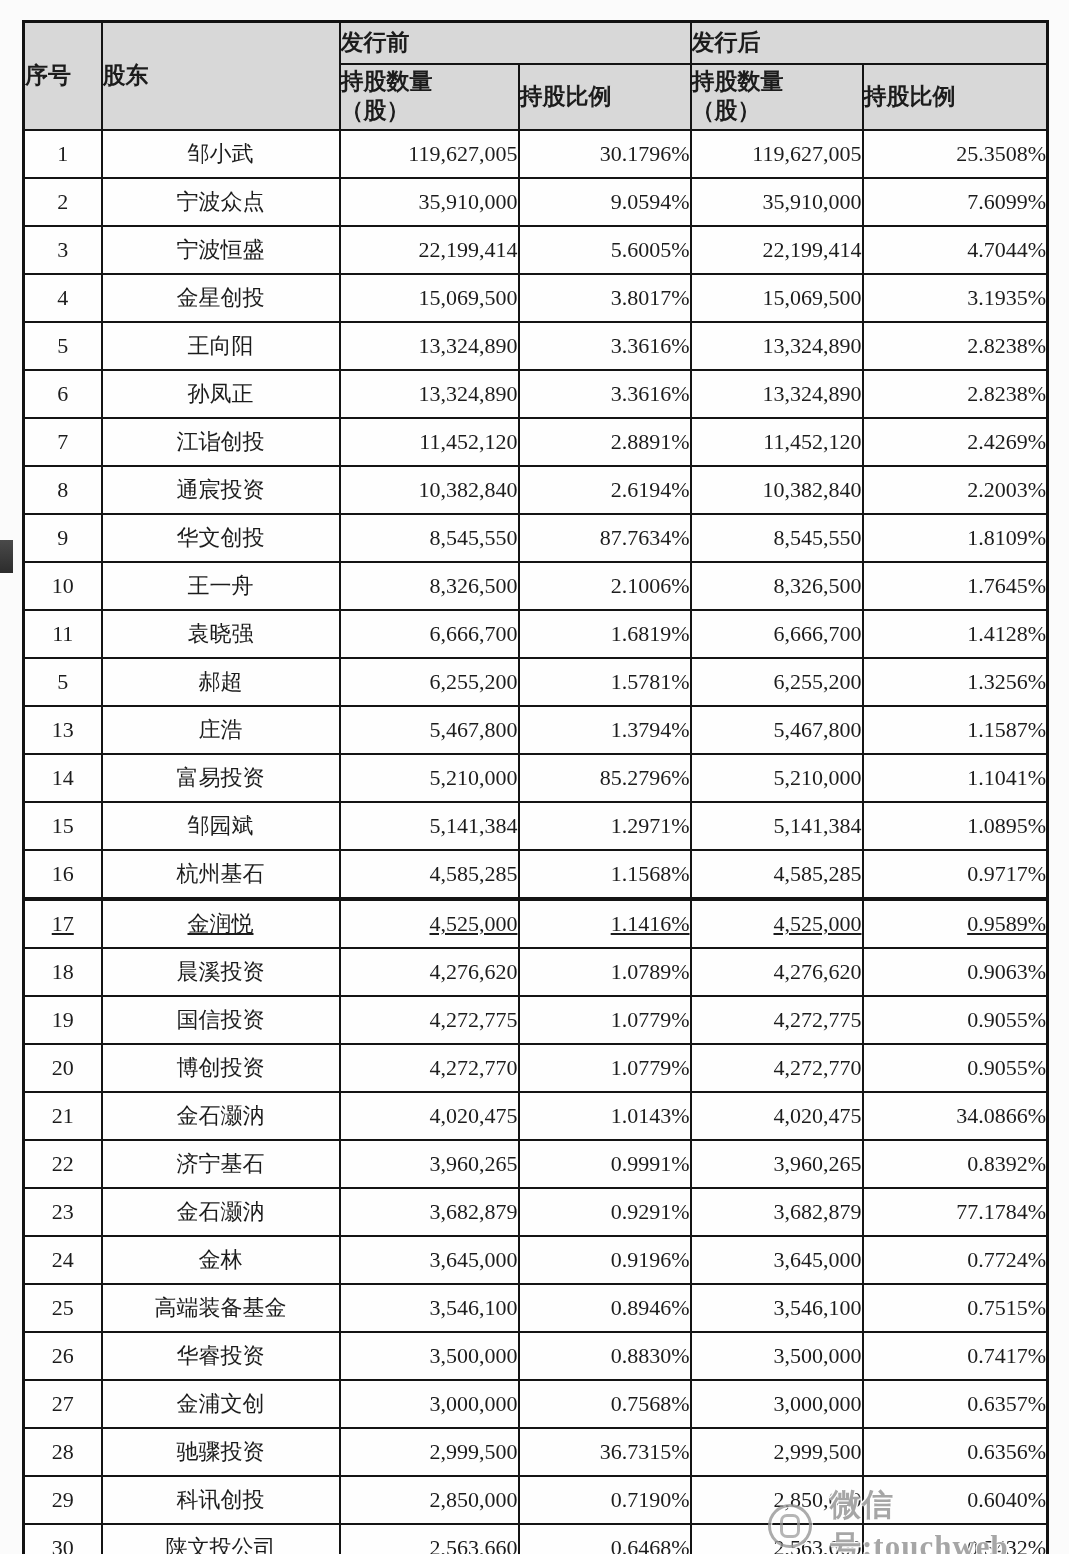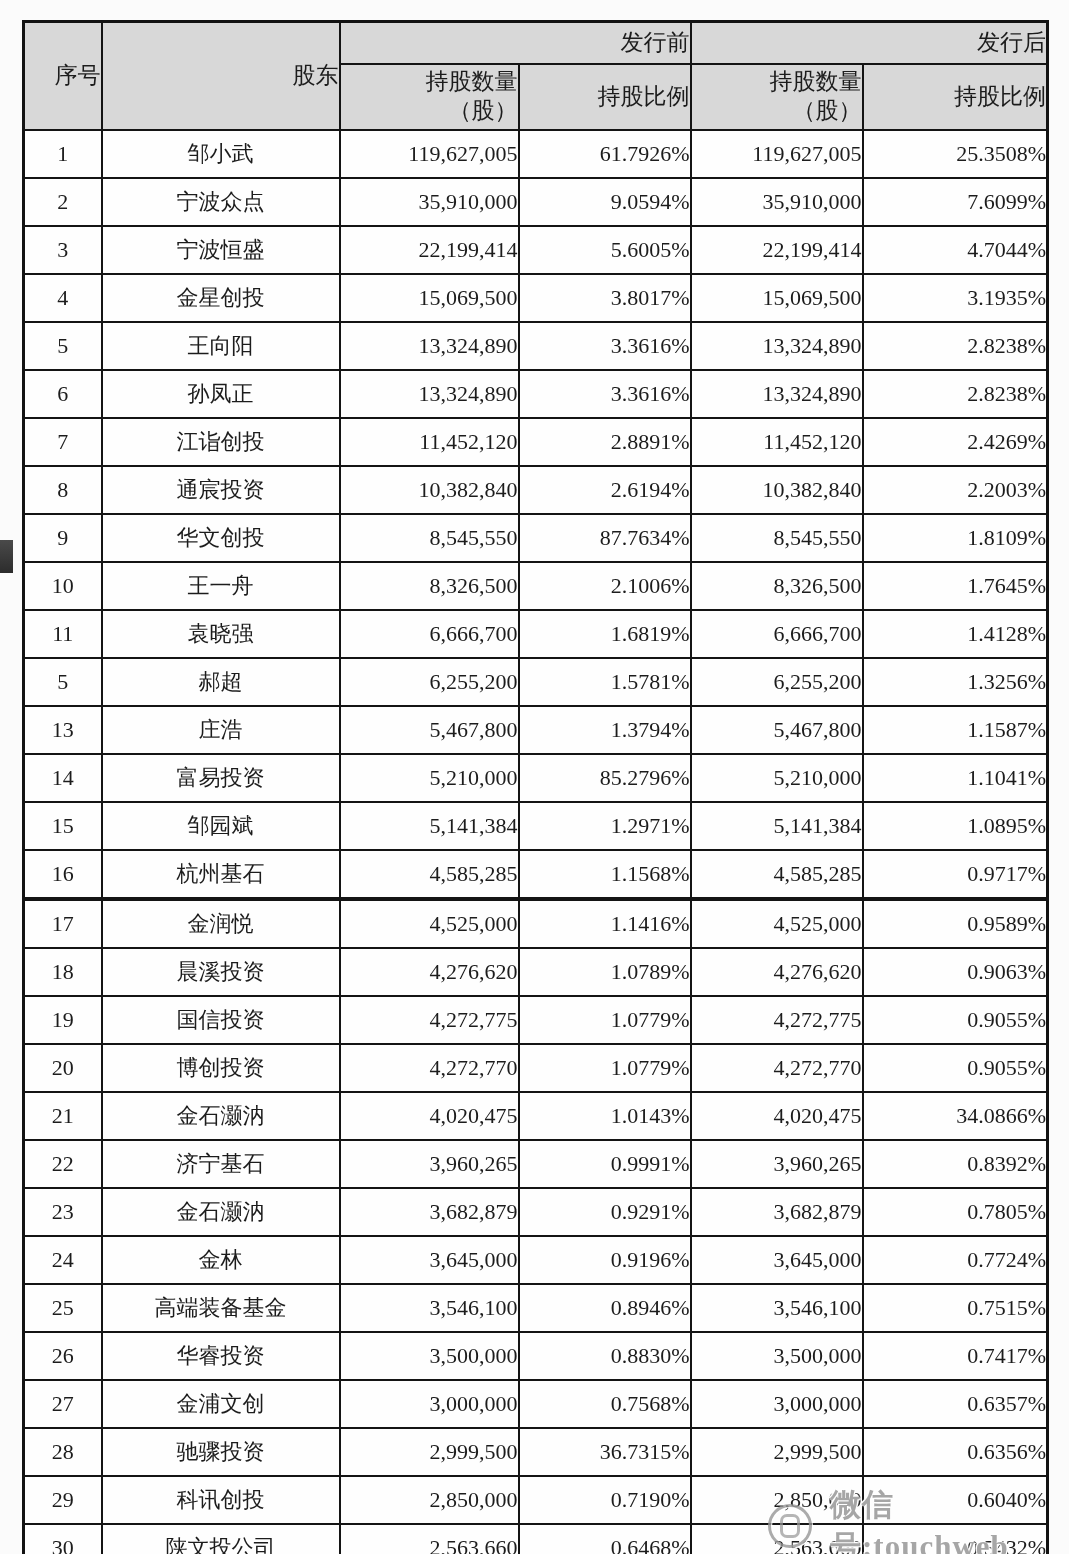--- a/index.html
+++ b/index.html
@@ -25,30 +25,30 @@
   table.sh-table th, table.sh-table td {
     border: 2px solid #141414;
     font-size: 22px;
     line-height: 1.25;
     padding: 0;
     overflow: hidden;
     white-space: nowrap;
   }
   table.sh-table thead th {
     background: #d8d8d8;
-    font-weight: normal;
+    font-weight: bold;
     font-size: 23px;
-    text-align: right;
+    text-align: left;
   }
   tr.h1 th { height: 40px; }
   tr.h2 th { height: 64px; }
   tbody td { height: 46px; background: #fefefe; }
   td.al-center { text-align: center; }
   td.al-right { text-align: right; padding-right: 16px; }
-  tr.pb td { border-top-width: 4px; }
+  tr.pb td { border-top-width: 4px; text-decoration: underline; }
   .watermark {
     position: absolute;
     left: 768px;
     top: 1484px;
     display: flex;
     align-items: center;
     gap: 18px;
     color: rgba(150,150,150,0.85);
     text-shadow: 1px 1px 0 #ffffff, -1px -1px 0 #ffffff, 0 0 3px #ffffff;
     font-size: 31px;
@@ -108,21 +108,21 @@
         <th>持股比例</th>
         <th><span>持股数量</span><br><span>（股）</span></th>
         <th>持股比例</th>
       </tr>
     </thead>
     <tbody id="table-body">
         <tr>
           <td class="al-center">1</td>
           <td class="al-center">邹小武</td>
           <td class="al-right">119,627,005</td>
-          <td class="al-right">61.7926%</td>
+          <td class="al-right">30.1796%</td>
           <td class="al-right">119,627,005</td>
           <td class="al-right">25.3508%</td>
         </tr>
         <tr>
           <td class="al-center">2</td>
           <td class="al-center">宁波众点</td>
           <td class="al-right">35,910,000</td>
           <td class="al-right">9.0594%</td>
           <td class="al-right">35,910,000</td>
           <td class="al-right">7.6099%</td>
@@ -286,21 +286,21 @@
           <td class="al-right">0.9991%</td>
           <td class="al-right">3,960,265</td>
           <td class="al-right">0.8392%</td>
         </tr>
         <tr>
           <td class="al-center">23</td>
           <td class="al-center">金石灏汭</td>
           <td class="al-right">3,682,879</td>
           <td class="al-right">0.9291%</td>
           <td class="al-right">3,682,879</td>
-          <td class="al-right">0.7805%</td>
+          <td class="al-right">77.1784%</td>
         </tr>
         <tr>
           <td class="al-center">24</td>
           <td class="al-center">金林</td>
           <td class="al-right">3,645,000</td>
           <td class="al-right">0.9196%</td>
           <td class="al-right">3,645,000</td>
           <td class="al-right">0.7724%</td>
         </tr>
         <tr>

